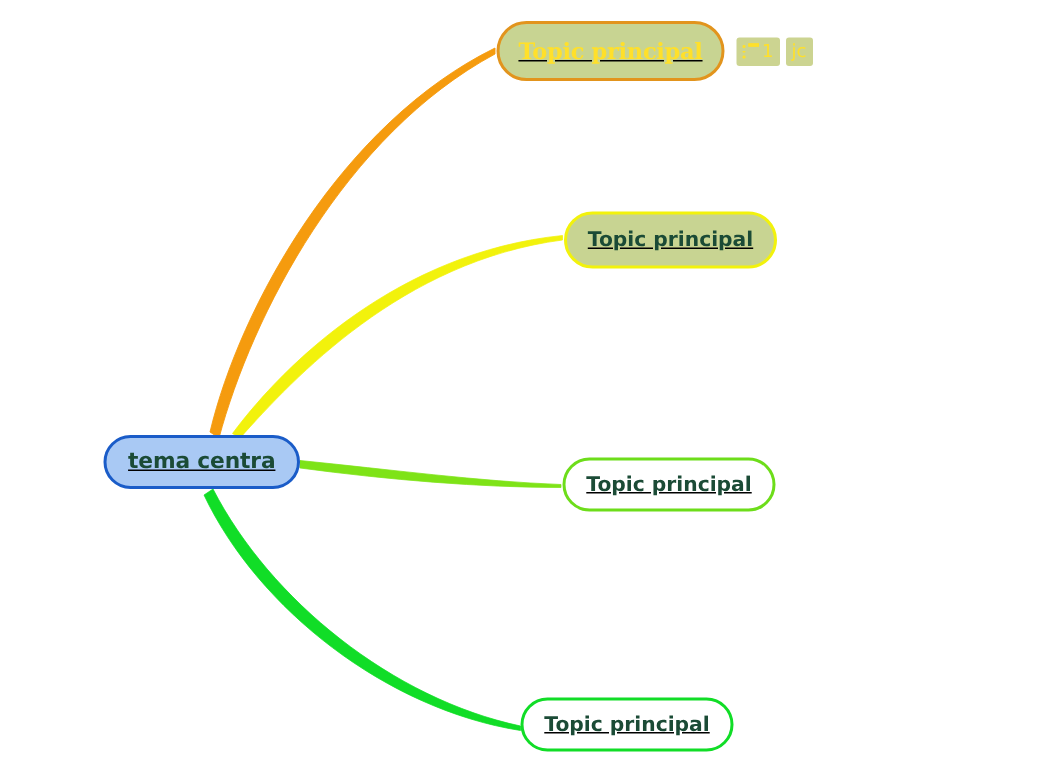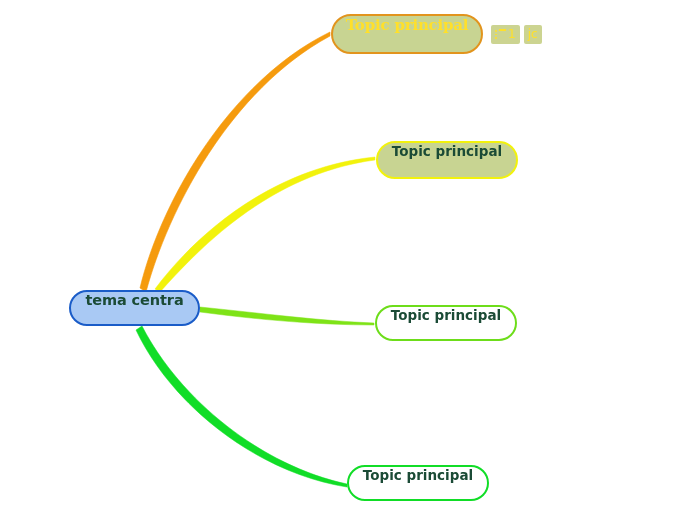--- a/index.html
+++ b/index.html
@@ -26,22 +26,24 @@
     top: 0;
     width: 696px;
     height: 520px;
     pointer-events: none;
   }
 
   .node {
     position: absolute;
     box-sizing: border-box;
     display: flex;
+    align-items: center;
     justify-content: center;
     white-space: nowrap;
+    text-decoration: underline;
   }
 
   
   .node-central {
     left: 69px;
     top: 290px;
     width: 131px;
     height: 36px;
     background: #a9c9f4;
     border: 2px solid #1a5cc8;

